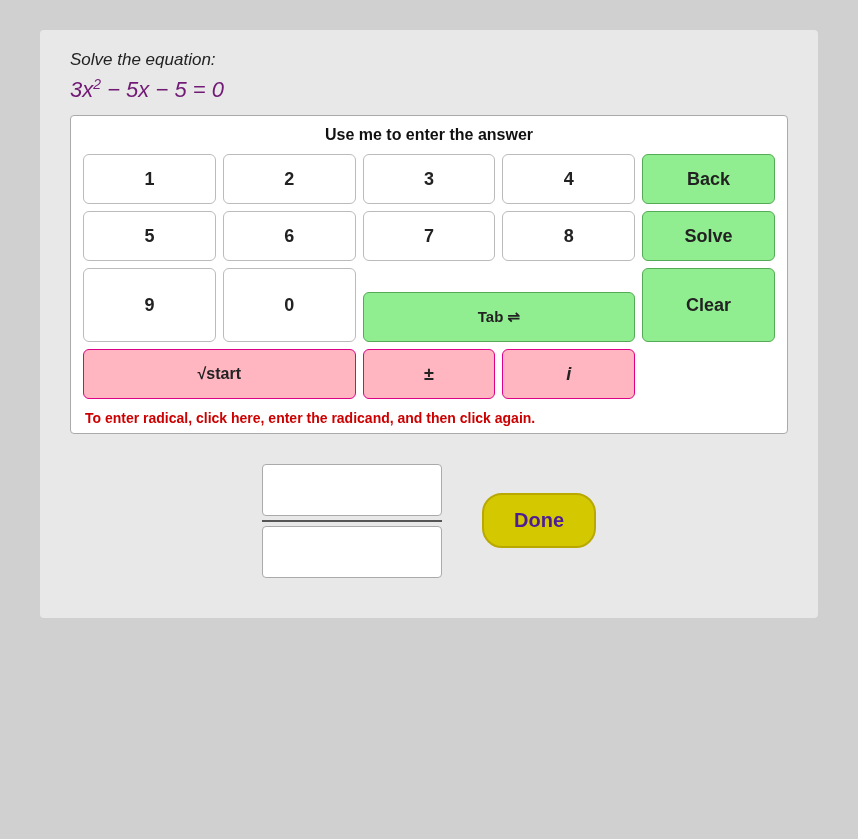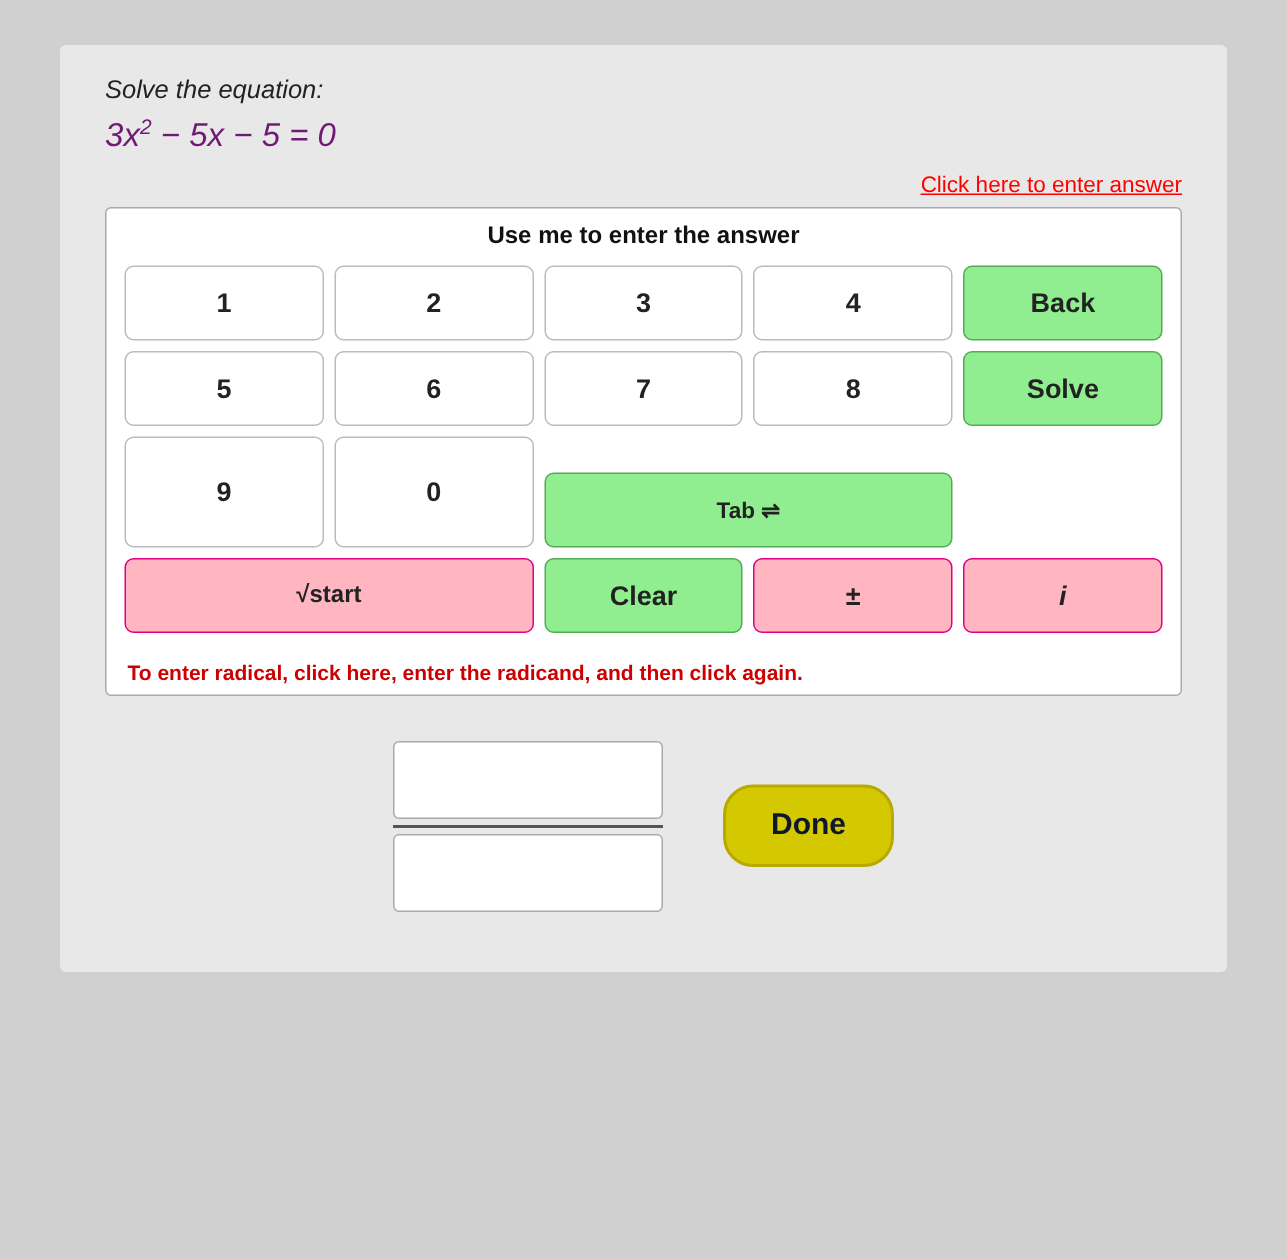--- a/index.html
+++ b/index.html
@@ -149,39 +149,38 @@
       height: 2px;
       background: #555;
     }
 
     .done-btn {
       background: #d4c800;
       border: 2px solid #b8a800;
       border-radius: 20px;
       font-size: 20px;
       font-weight: bold;
-      color: #0f172a;
+      color: #4c1d95;
       padding: 14px 30px;
       cursor: pointer;
       min-width: 110px;
       text-align: center;
     }
   </style>
 </head>
 <body>
 
 <div class="page-container">
 
   <div class="problem-title">Solve the equation:</div>
 
   <div class="equation">
     3<i>x</i><sup>2</sup> − 5<i>x</i> − 5 = 0
   </div>
 
-  <a class="click-here-link">Click here to enter answer</a>
 
   <div class="keypad-panel">
     <div class="keypad-title">Use me to enter the answer</div>
 
     <div class="keypad-grid">
 
       <button class="key-btn">1</button>
       <button class="key-btn">2</button>
       <button class="key-btn">3</button>
       <button class="key-btn">4</button>
@@ -189,23 +188,23 @@
 
       <button class="key-btn">5</button>
       <button class="key-btn">6</button>
       <button class="key-btn">7</button>
       <button class="key-btn">8</button>
       <button class="key-btn green">Solve</button>
 
       <button class="key-btn">9</button>
       <button class="key-btn">0</button>
       <button class="key-btn tab-btn span2" style="grid-column:span 2;margin-top:24px;">Tab ⇌</button>
+      <button class="key-btn green">Clear</button>
+
       <button class="key-btn pink span2" style="grid-column:span 2; font-size:16px;">√start</button>
-
-      <button class="key-btn green">Clear</button>
       <button class="key-btn pink">±</button>
       <button class="key-btn pink" style="font-style:italic;">i</button>
 
       <div></div>
     </div>
 
     <div class="hint-text">To enter radical, click here, enter the radicand, and then click again.</div>
   </div>
 
   <div class="answer-area">

